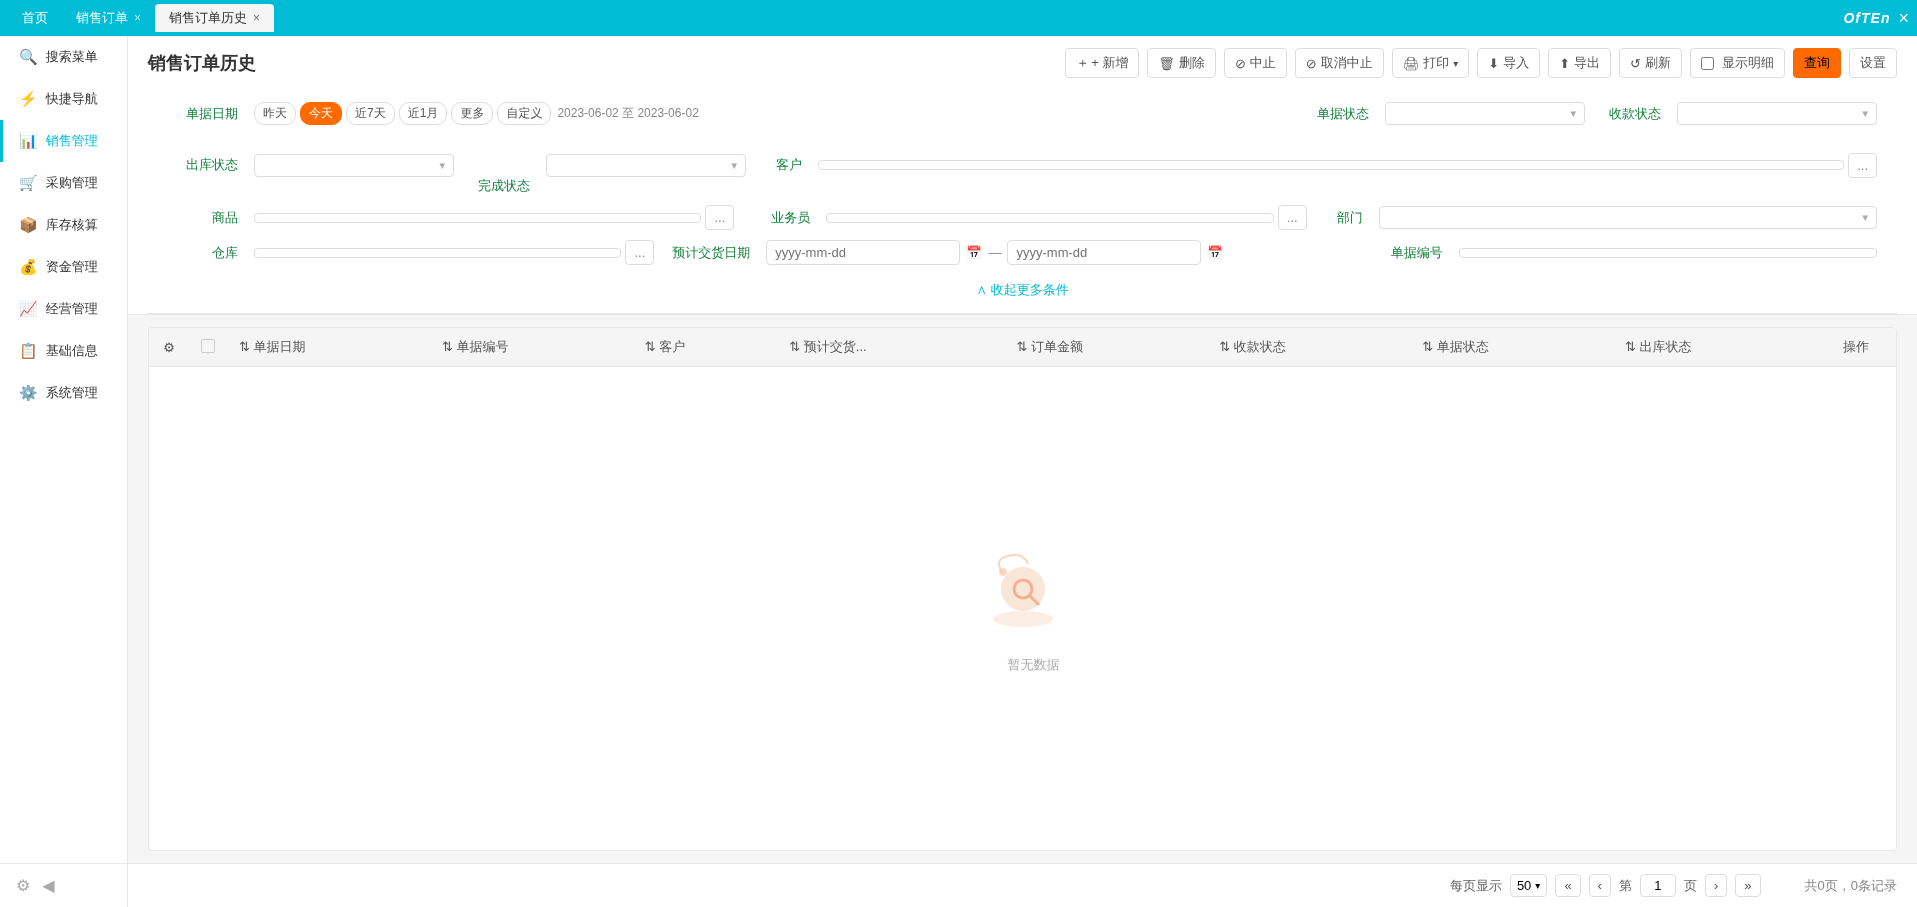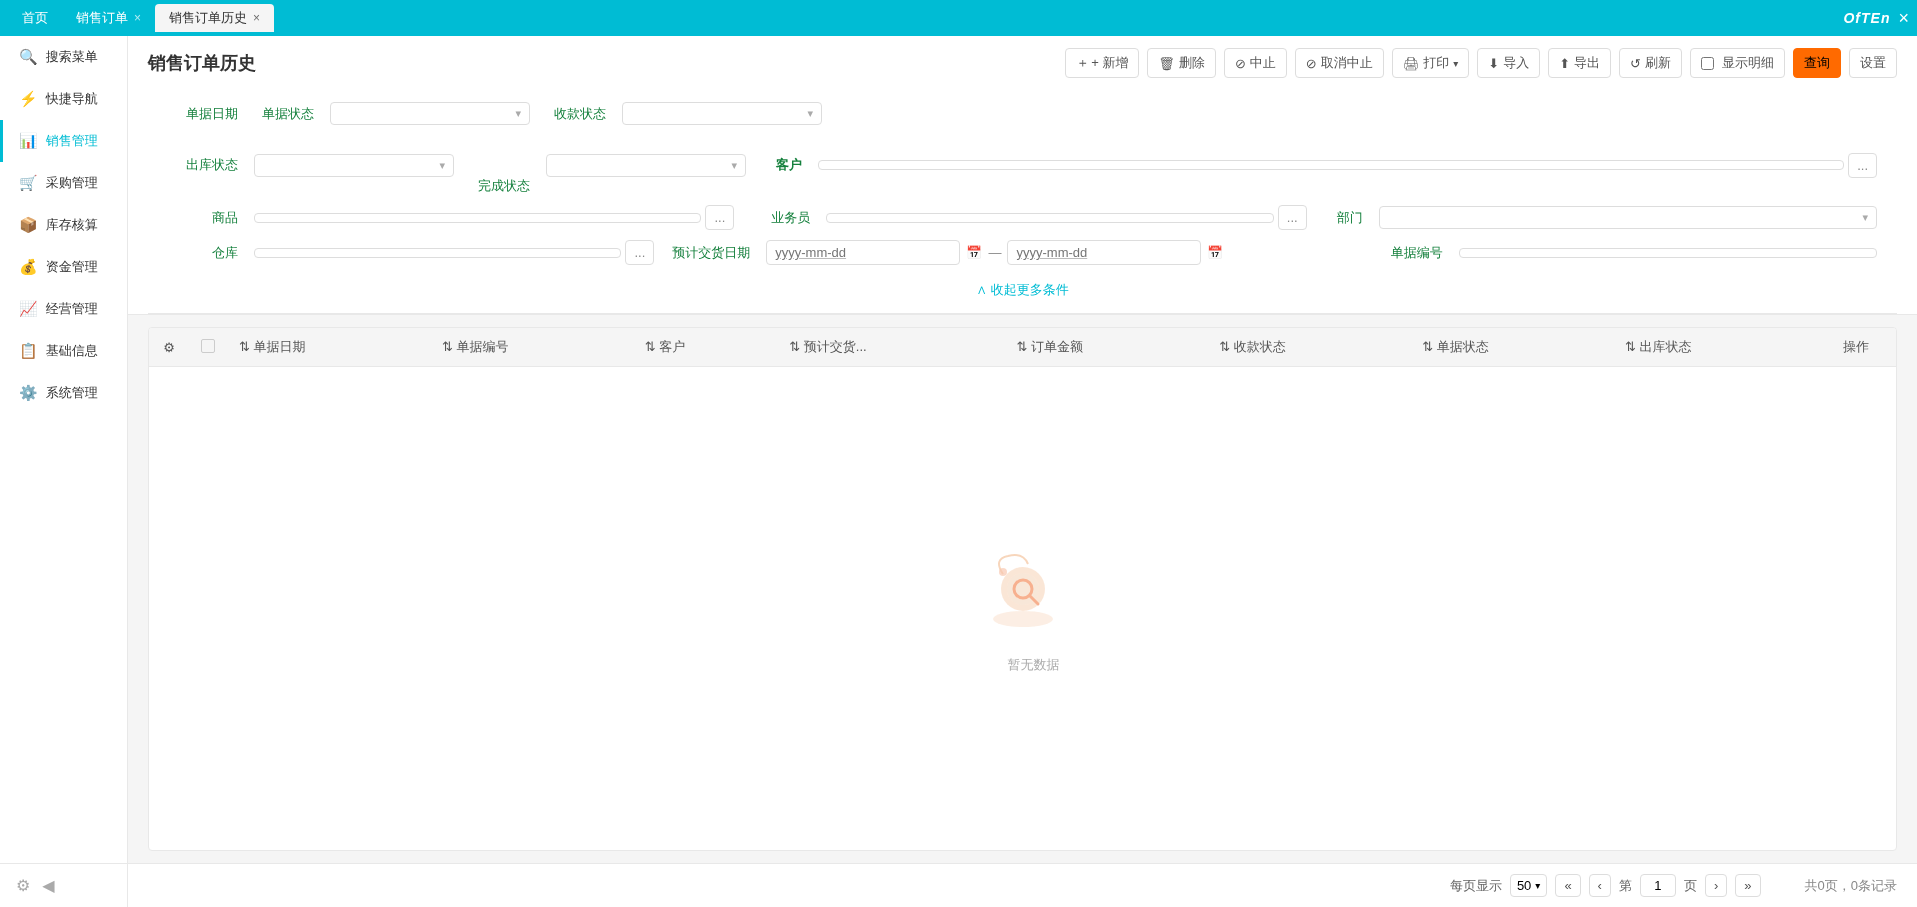--- a/index.html
+++ b/index.html
@@ -195,21 +195,20 @@
       cursor: pointer;
       color: #888;
     }
     .date-input {
       border: 1px solid #ddd;
       border-radius: 4px;
       padding: 4px 8px;
       color: #bbb;
       background: #fff;
       min-width: 120px;
-      text-decoration: underline;
     }
     .date-separator { color: #888; }
     .calendar-icon { color: #aaa; cursor: pointer; }
     .collapse-btn {
       display: flex;
       align-items: center;
       justify-content: center;
       width: 100%;
       color: #00bcd4;
       cursor: pointer;
@@ -424,20 +423,31 @@
           <button class="toolbar-btn" style="border:1px solid #ddd;">
             <span>设置</span>
           </button>
         </div>
       </div>
 
       <div class="filter-area">
 
         <div class="filter-row">
           <span class="filter-label">单据日期</span>
+          <div class="filter-control">
+            <div class="date-quick-btns">
+              <button class="date-btn">昨天</button>
+              <button class="date-btn active">今天</button>
+              <button class="date-btn">近7天</button>
+              <button class="date-btn">近1月</button>
+              <button class="date-btn">更多</button>
+              <button class="date-btn">自定义</button>
+            </div>
+            <span class="date-range">2023-06-02 至 2023-06-02</span>
+          </div>
 
           <span class="filter-label" style="width:60px;">单据状态</span>
           <div class="select-control" style="min-width:200px;">
             <span class="placeholder"></span>
             <span class="select-arrow">▾</span>
           </div>
 
           <span class="filter-label" style="width:60px;">收款状态</span>
           <div class="select-control" style="min-width:200px;">
             <span class="placeholder"></span>
@@ -451,21 +461,21 @@
             <span class="placeholder"></span>
             <span class="select-arrow">▾</span>
           </div>
 
           <span class="filter-label" style="width:60px;margin-top:42px;">完成状态</span>
           <div class="select-control" style="min-width:200px;">
             <span class="placeholder"></span>
             <span class="select-arrow">▾</span>
           </div>
 
-          <span class="filter-label" style="width:40px;font-weight:bold;">客户</span>
+          <span class="filter-label" style="width:40px;">客户</span>
           <div style="flex:1;display:flex;align-items:center;gap:4px;">
             <div style="flex:1;border:1px solid #ddd;border-radius:4px;padding:4px 8px;background:#fff;"></div>
             <span class="ellipsis-btn">...</span>
           </div>
         </div>
 
         <div class="filter-row">
           <span class="filter-label">商品</span>
           <div style="flex:1;display:flex;align-items:center;gap:4px;">
             <div style="flex:1;border:1px solid #ddd;border-radius:4px;padding:4px 8px;background:#fff;"></div>

